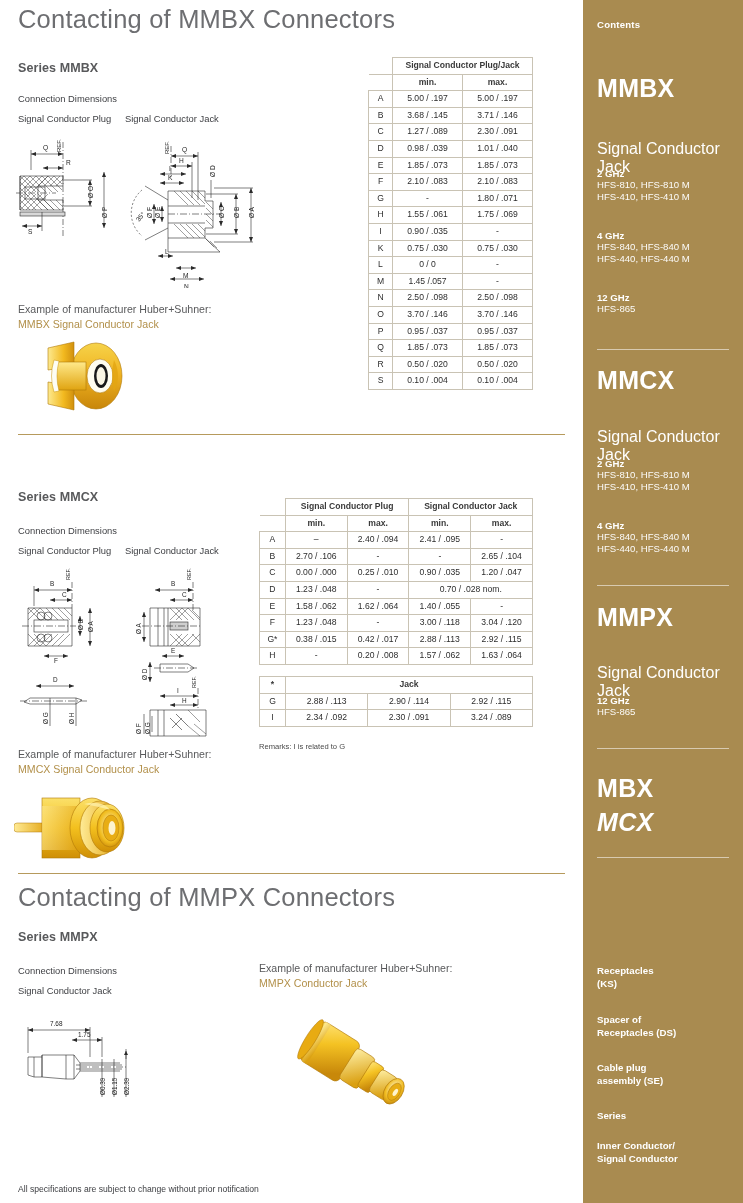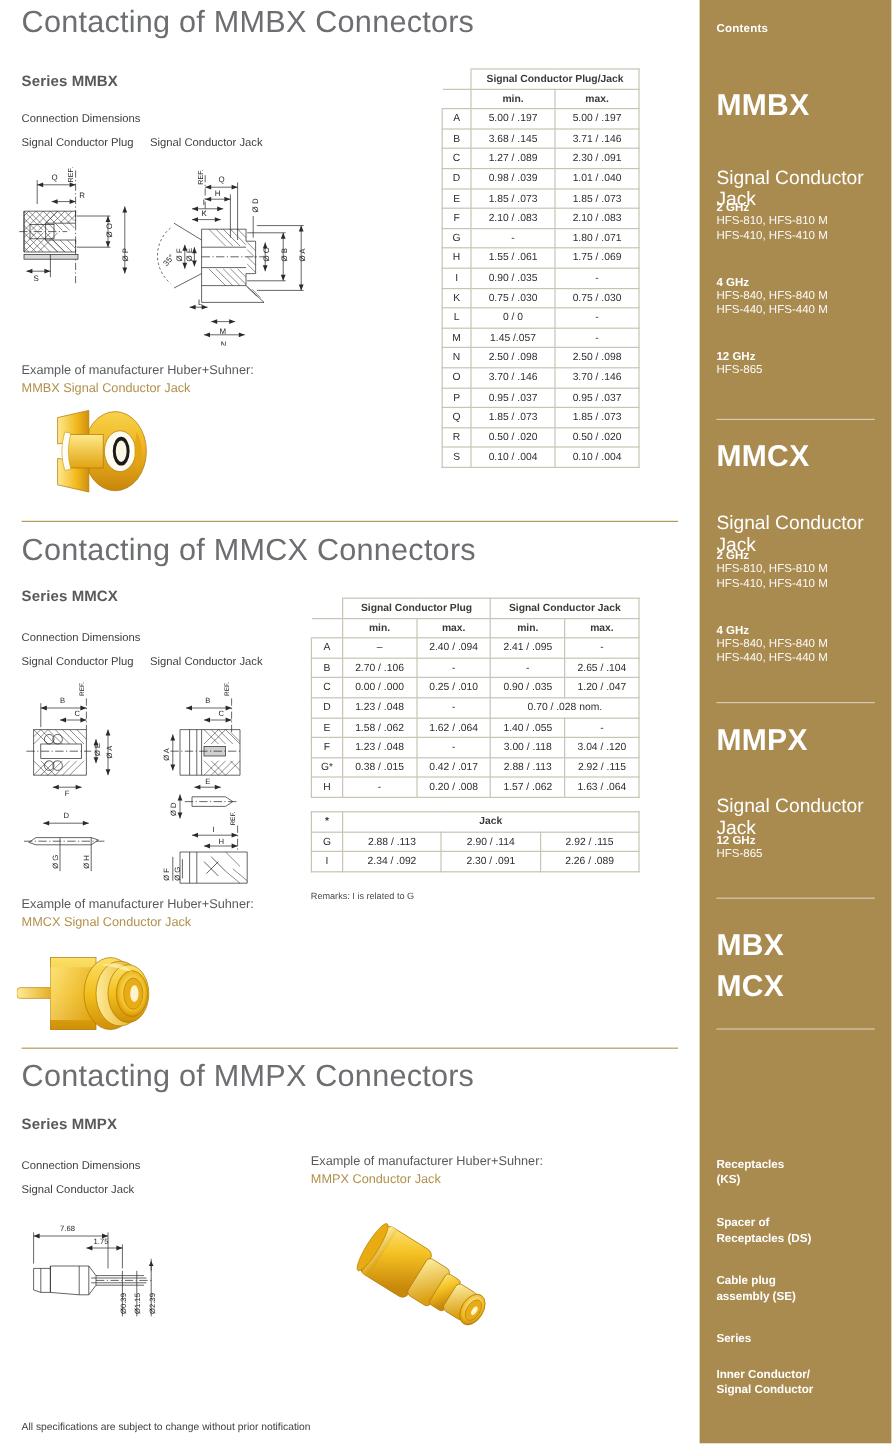--- a/index.html
+++ b/index.html
@@ -433,21 +433,20 @@
 
       <ellipse cx="70" cy="40" rx="13" ry="17" fill="#fffdf0" stroke="#b07808" stroke-width=".6"></ellipse>
       <ellipse cx="71" cy="40" rx="7" ry="12" fill="#1a1a1a"></ellipse>
       <ellipse cx="71" cy="40" rx="4.5" ry="9" fill="#faf6e4"></ellipse>
 
       <path d="M84 24 q8 16 0 32 q-4 -16 0 -32z" fill="#e2a512" opacity=".8"></path>
     </svg>
 
     <div class="section-rule" style="position:absolute;left:18px;top:434px;width:547px;"></div>
 
-    <h1 class="sec-title" style="position:absolute;left:18px;top:445px;">Contacting of MMCX Connectors</h1>
 
     <div class="series-label" style="position:absolute;left:18px;top:490px;">Series MMCX</div>
 
     <div class="small-label" style="position:absolute;left:18px;top:525px;">Connection Dimensions</div>
 
     <div class="small-label" style="position:absolute;left:18px;top:545px;">Signal Conductor Plug</div>
     <div class="small-label" style="position:absolute;left:125px;top:545px;">Signal Conductor Jack</div>
 
     <svg class="draw" style="position:absolute;left:10px;top:558px;" width="245" height="180" viewBox="0 0 245 180">
       <g stroke="#2a2a2a" fill="none" stroke-width="0.6">
@@ -676,21 +675,21 @@
           <tr>
             <td class="rowhdr">G</td>
             <td class="val">2.88 / .113</td>
             <td class="val">2.90 / .114</td>
             <td class="val">2.92 / .115</td>
           </tr>
           <tr>
             <td class="rowhdr">I</td>
             <td class="val">2.34 / .092</td>
             <td class="val">2.30 / .091</td>
-            <td class="val">2.26 / .089</td>
+            <td class="val">3.24 / .089</td>
           </tr>
         </tbody>
     </table>
 
     <div class="remarks" style="position:absolute;left:259px;top:736px;">Remarks: I is related to G</div>
 
     <div class="example-txt" style="position:absolute;left:18px;top:747px;">
       <div>Example of manufacturer Huber+Suhner:</div>
       <div class="gold">MMCX Signal Conductor Jack</div>
     </div>
@@ -871,21 +870,21 @@
     <div class="sb-abs" style="top:695px;">
       <div class="sb-freq" style="margin-top:0;">12 GHz</div>
       <div class="sb-part">HFS-865</div>
     </div>
 
     <div class="sb-div sb-abs" style="top:748px;width:132px;"></div>
 
     <div class="sb-abs" style="top:776px;">
       <div class="sb-big">MBX</div>
     </div>
-    <div class="sb-abs" style="top:810px;">
+    <div class="sb-abs" style="top:810px;font-style:italic;">
       <div class="sb-big">MCX</div>
     </div>
 
     <div class="sb-div sb-abs" style="top:857px;width:132px;"></div>
 
     <div class="sb-abs" style="top:965px;">
       <div class="sb-link">Receptacles</div>
       <div class="sb-link">(KS)</div>
     </div>
     <div class="sb-abs" style="top:1014px;">

